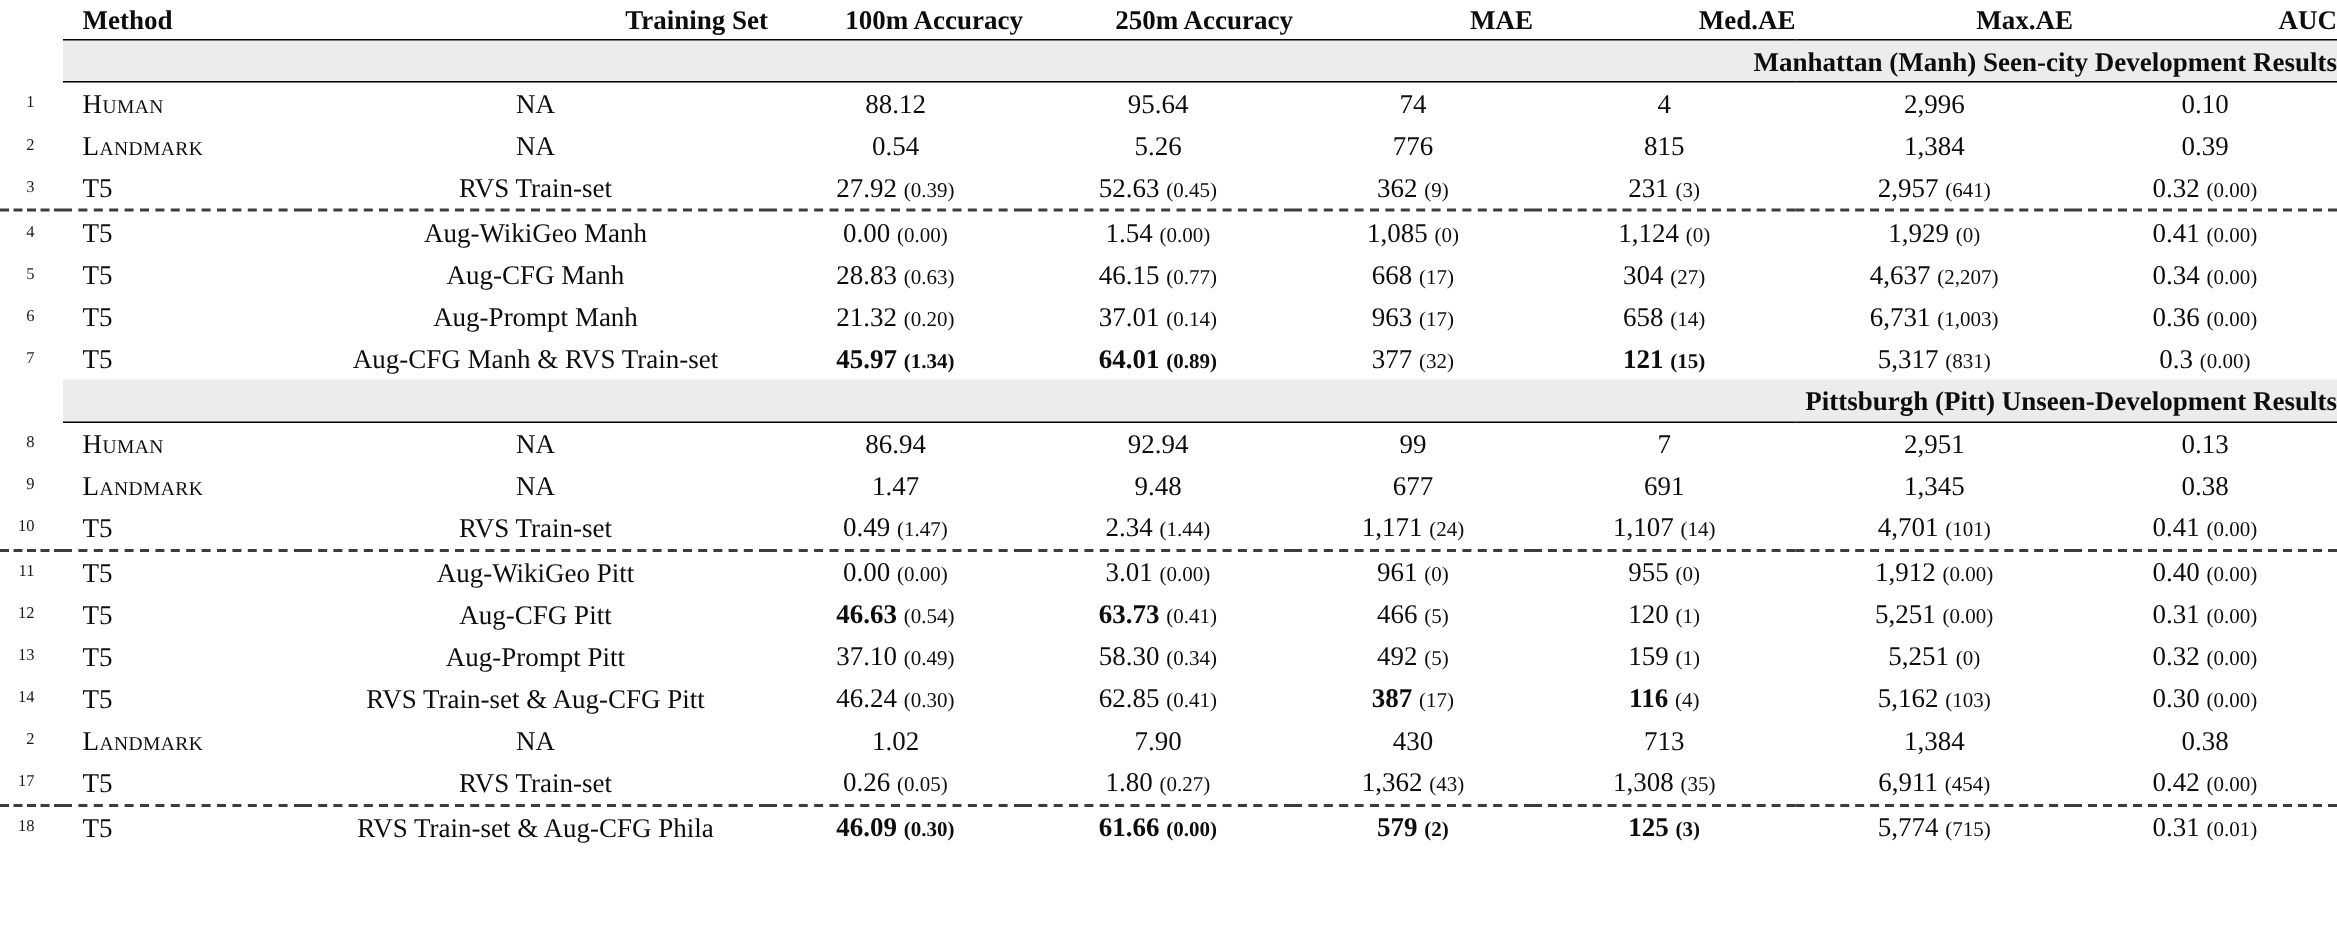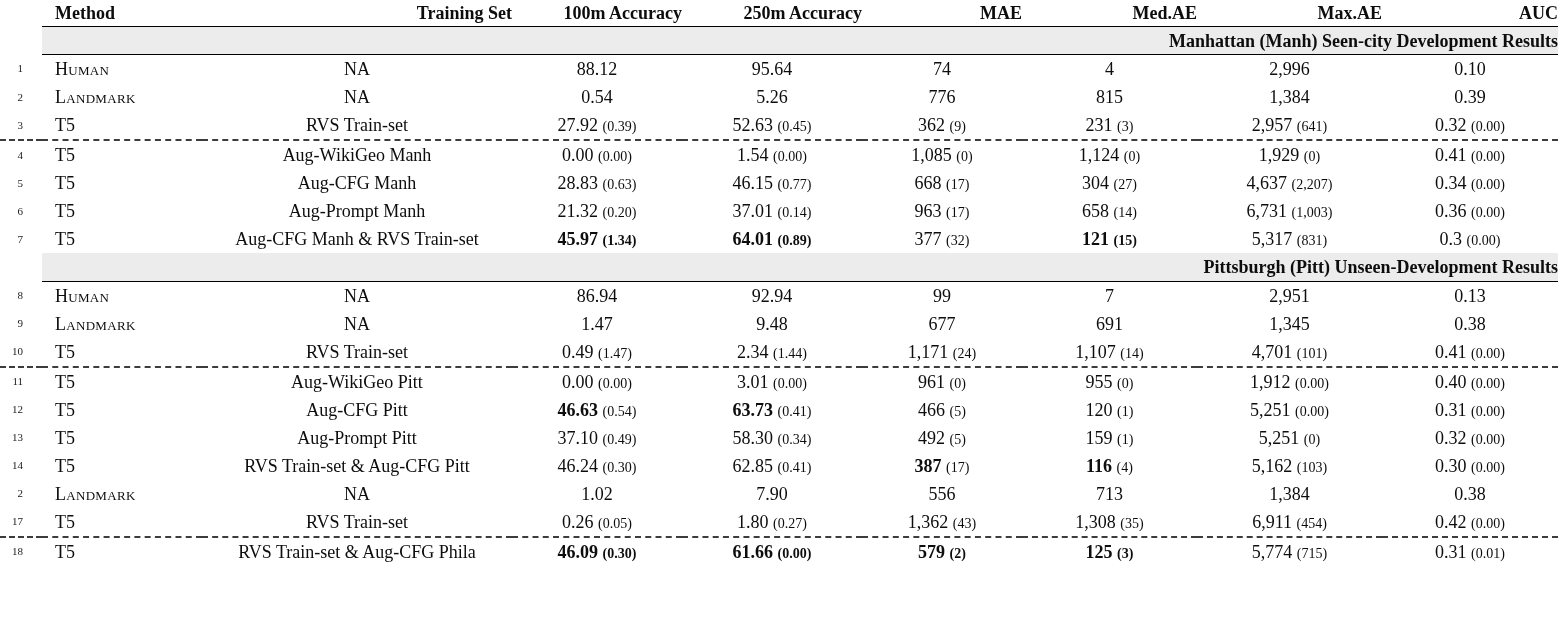--- a/index.html
+++ b/index.html
@@ -222,21 +222,21 @@
           <td><span class="main b">116</span> <span class="paren">(4)</span></td>
           <td><span class="main">5,162</span> <span class="paren">(103)</span></td>
           <td><span class="main">0.30</span> <span class="paren">(0.00)</span></td>
         </tr>
         <tr>
           <td class="gutter rownum">2</td>
           <td class="method sc">Landmark</td>
           <td>NA</td>
           <td><span class="main">1.02</span></td>
           <td><span class="main">7.90</span></td>
-          <td><span class="main">556</span></td>
+          <td><span class="main">430</span></td>
           <td><span class="main">713</span></td>
           <td><span class="main">1,384</span></td>
           <td><span class="main">0.38</span></td>
         </tr>
         <tr class="dashed">
           <td class="gutter rownum">17</td>
           <td class="method">T5</td>
           <td>RVS Train-set</td>
           <td><span class="main">0.26</span> <span class="paren">(0.05)</span></td>
           <td><span class="main">1.80</span> <span class="paren">(0.27)</span></td>

